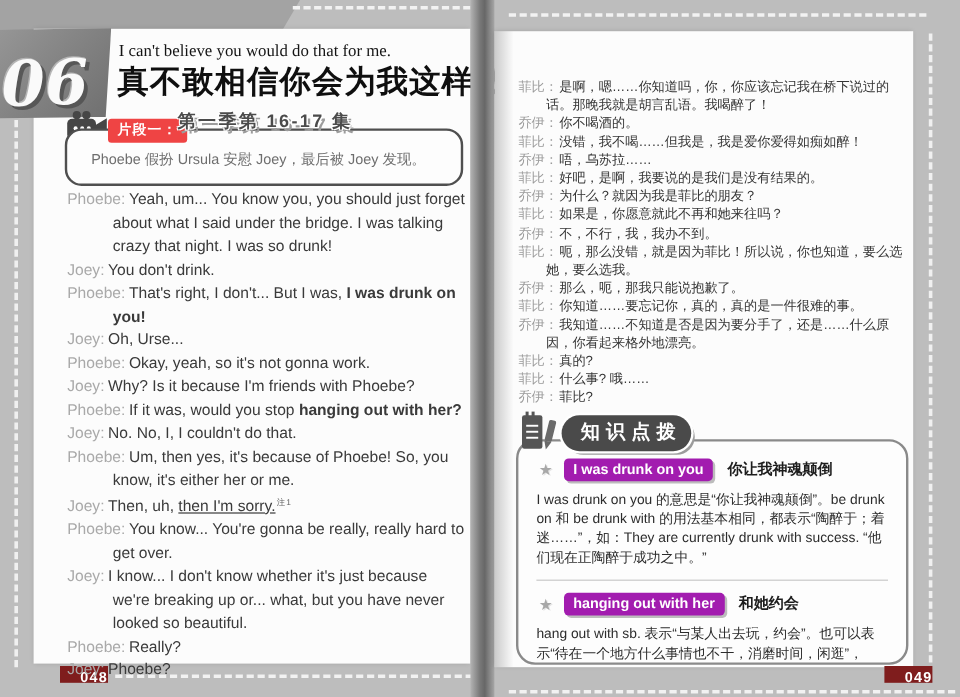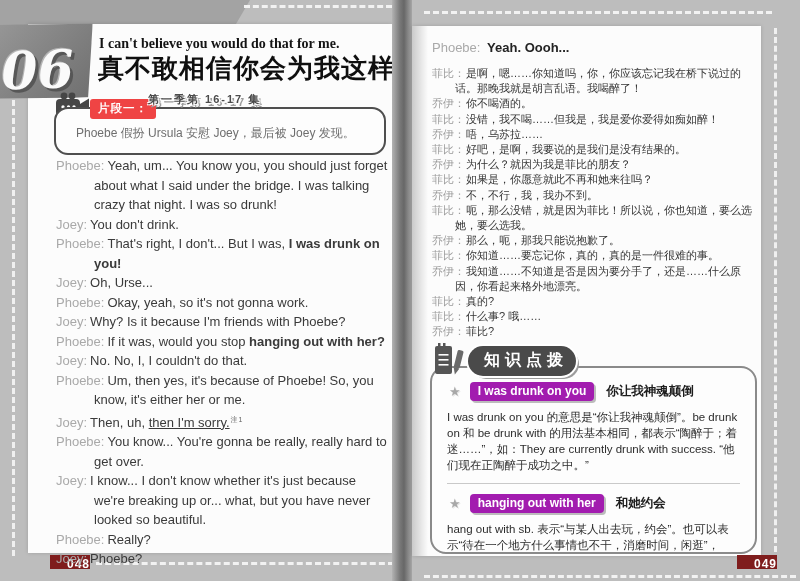--- a/index.html
+++ b/index.html
@@ -18,31 +18,31 @@
   .torn-band{position:absolute; left:0; top:0; width:250px; height:30px; background:#a3a3a3;
     clip-path:polygon(0 0,100% 0,93% 100%,0 100%);}
   .corner-block{position:absolute; left:-5px; top:23px; width:102px; height:76px;
     background:linear-gradient(135deg,#979797 0%,#808080 55%,#6e6e6e 100%);
     transform:rotate(-2deg);
     clip-path:polygon(0 0,97% 3%,90% 100%,0 97%);}
   .chapter-number{position:absolute; left:6px; top:16px;
     font-family:"DejaVu Serif","Liberation Serif",serif; font-style:italic; font-weight:bold;
     font-size:52px; color:#fafafa; text-shadow:3px 3px 0 rgba(80,80,80,.85), -1px -1px 0 #b5b5b5;}
   .title-en{position:absolute; left:99px; top:36px;
-    font-family:"Liberation Serif","DejaVu Serif",serif; font-weight:bold;
+    font-family:"Liberation Serif","DejaVu Serif",serif; font-weight:normal;
     font-size:14px; color:#141414;}
   .title-zh{position:absolute; left:98px; top:51px;
     font-family:"Liberation Serif","DejaVu Serif",serif; font-weight:bold;
     font-size:26px; color:#0f0f0f; letter-spacing:1px;}
   .camera-icon{position:absolute; left:55px; top:92px; width:36px; height:29px;}
   .clip-label{position:absolute; left:90px; top:99px; background:#ef4444; color:#fff;
     font-size:11.5px; font-weight:bold; padding:2px 8px 3px; border-radius:3px;
     z-index:5; letter-spacing:1px;}
   .clip-episode{position:absolute; left:148px; top:92px; z-index:5;
-    font-size:11px; font-weight:bold; color:#4b4b4b; letter-spacing:2px;
+    font-size:15px; font-weight:bold; color:#4b4b4b; letter-spacing:2px;
     text-shadow:-1px -1px 0 #fff,1px -1px 0 #fff,-1px 1px 0 #fff,1px 1px 0 #fff,3px 3px 0 #9c9c9c;}
   .clip-box{position:absolute; left:54px; top:107px; width:332px; height:48px;
     border:2px solid #4f4f4f; border-radius:14px; background:#fdfdfd; box-sizing:border-box; z-index:2;}
   .clip-note{margin:16px 0 0 20px; font-size:12px; color:#6e6e6e;}
   .dialogue{position:absolute; left:56px; top:156px; width:332px;}
   .dlg-line{margin:0; font-size:13px; line-height:19.5px; color:#3a3a3a;
     padding-left:38px; text-indent:-38px;}
   .speaker{color:#a9a9a9; margin-right:3px;}
   .seg-b{font-weight:bold;}
   .seg-u{text-decoration:underline;}
@@ -140,24 +140,20 @@
 
   <div class="gutter"></div>
 
   <div class="sheet" style="left:412px; top:26px; width:349px; height:530px;"></div>
   <div class="fold-shadow"></div>
   <div class="dash-h" style="left:424px; top:11px; width:348px;"></div>
   <div class="dash-v" style="left:774px; top:28px; height:524px;"></div>
   <div class="dash-h" style="left:424px; top:575px; width:372px;"></div>
   <div class="pagenum" style="left:737px; top:555px;">049</div>
 
-  <div class="en-line">
-    <span class="speaker">Phoebe:</span>
-    <span class="txt">Yeah. Oooh...</span>
-  </div>
 
   <div class="zh-dialogue">
   <p class="zh-line"><span class="zh-speaker">菲比：</span><span>是啊，嗯……你知道吗，你，你应该忘记我在桥下说过的话。那晚我就是胡言乱语。我喝醉了！</span></p>
 
   <p class="zh-line"><span class="zh-speaker">乔伊：</span><span>你不喝酒的。</span></p>
 
   <p class="zh-line"><span class="zh-speaker">菲比：</span><span>没错，我不喝……但我是，我是爱你爱得如痴如醉！</span></p>
 
   <p class="zh-line"><span class="zh-speaker">乔伊：</span><span>唔，乌苏拉……</span></p>
 

